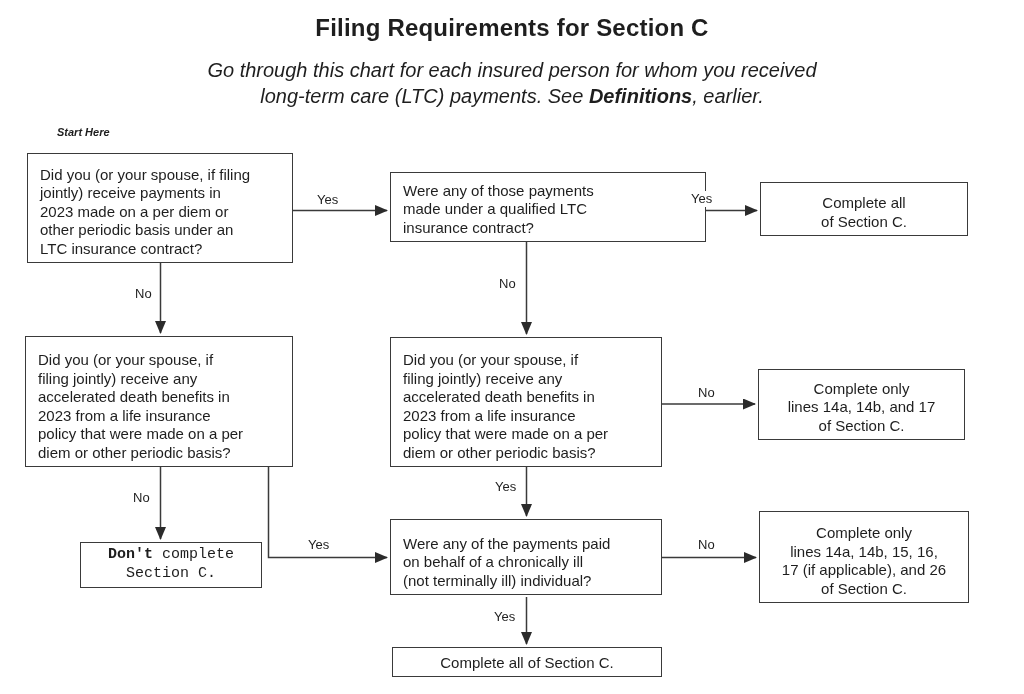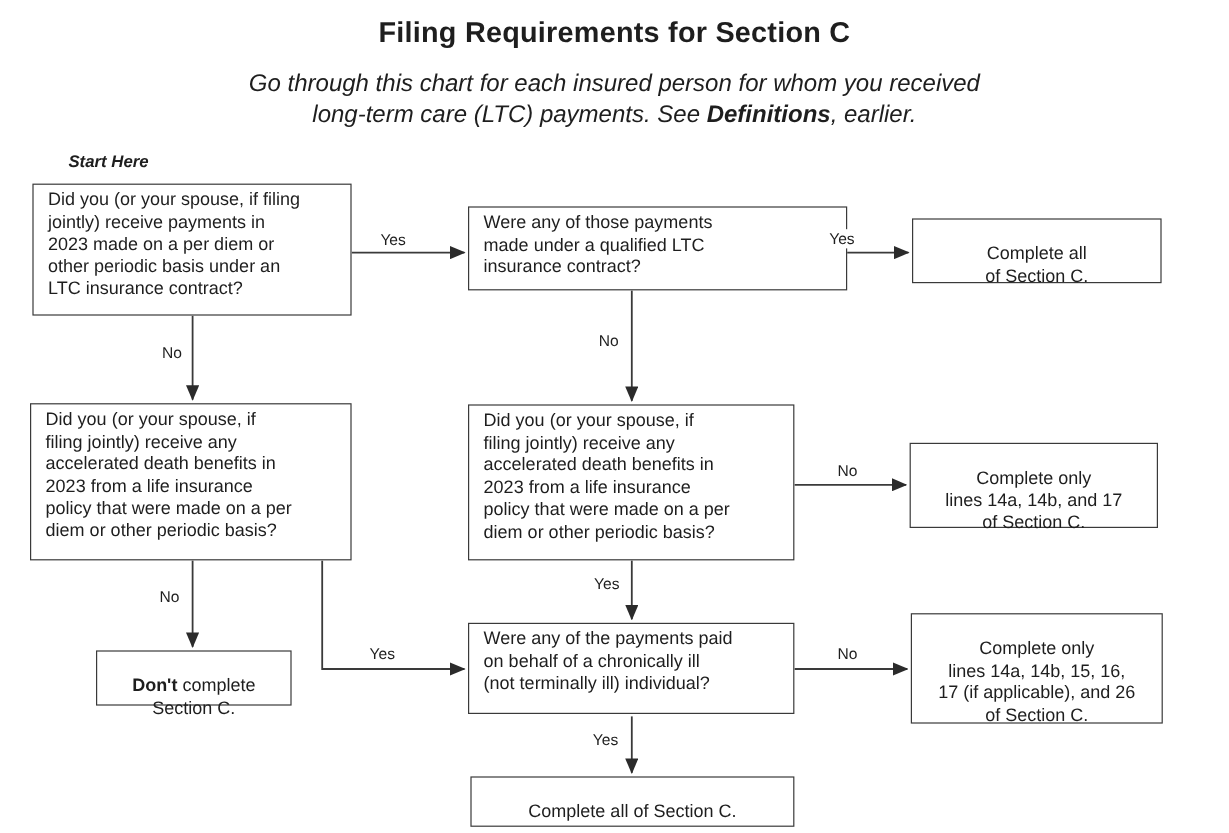--- a/index.html
+++ b/index.html
@@ -21,54 +21,54 @@
   }
   #subtitle {
     top: 57px; left: 0; width: 1024px;
     text-align: center;
     font-size: 20px; font-style: italic;
     line-height: 26px;
   }
   #subtitle .b { font-weight: bold; }
   #start-here {
     top: 126px; left: 57px;
-    font-size: 14px; font-weight: bold; font-style: italic;
+    font-size: 11px; font-weight: bold; font-style: italic;
   }
   .node {
     position: absolute;
     border: 1.5px solid #3a3a3a;
     background: #ffffff;
     box-sizing: border-box;
     display: flex;
-    align-items: flex-start;
+    align-items: flex-end;
     font-size: 15px;
     line-height: 18.5px;
   }
   .node .txt { white-space: pre-line; }
   .node.left-text { justify-content: flex-start; padding: 4px 8px 4px 12px; text-align: left; }
-  .node.center-text { justify-content: center; padding: 20px 6px; text-align: center; }
+  .node.center-text { justify-content: center; padding: 4px 6px; text-align: center; }
   .b { font-weight: bold; }
   .edge-label {
     position: absolute;
     font-size: 13px;
     line-height: 16px;
     color: #1e1e1e;
     background: #ffffff;
     padding: 0 1px;
   }
   svg#wires { position: absolute; top: 0; left: 0; }
 
   
   #box-q-per-diem            { left: 27px;  top: 153px; width: 266px; height: 110px; }
   #box-q-qualified           { left: 390px; top: 172px; width: 316px; height: 70px;  }
   #box-complete-all-top      { left: 760px; top: 182px; width: 208px; height: 54px;  }
   #box-q-adb-left            { left: 25px;  top: 336px; width: 268px; height: 131px; }
   #box-q-adb-mid             { left: 390px; top: 337px; width: 272px; height: 130px; }
   #box-complete-only-17      { left: 758px; top: 369px; width: 207px; height: 71px;  }
-  #box-dont-complete         { left: 80px;  top: 542px; width: 163px; height: 46px;  }
+  #box-dont-complete         { left: 80px;  top: 542px; width: 182px; height: 46px; font-family: Liberation Mono, monospace;  }
   #box-q-chronically-ill     { left: 390px; top: 519px; width: 272px; height: 76px;  }
   #box-complete-only-26      { left: 759px; top: 511px; width: 210px; height: 92px;  }
   #box-complete-all-bottom   { left: 392px; top: 647px; width: 270px; height: 30px;  }
 
   
   #lbl-yes-1 { left: 316px; top: 192px; }
   #lbl-yes-2 { left: 690px; top: 191px; }
   #lbl-no-1  { left: 134px; top: 286px; }
   #lbl-no-2  { left: 498px; top: 276px; }
   #lbl-no-3  { left: 132px; top: 490px; }

